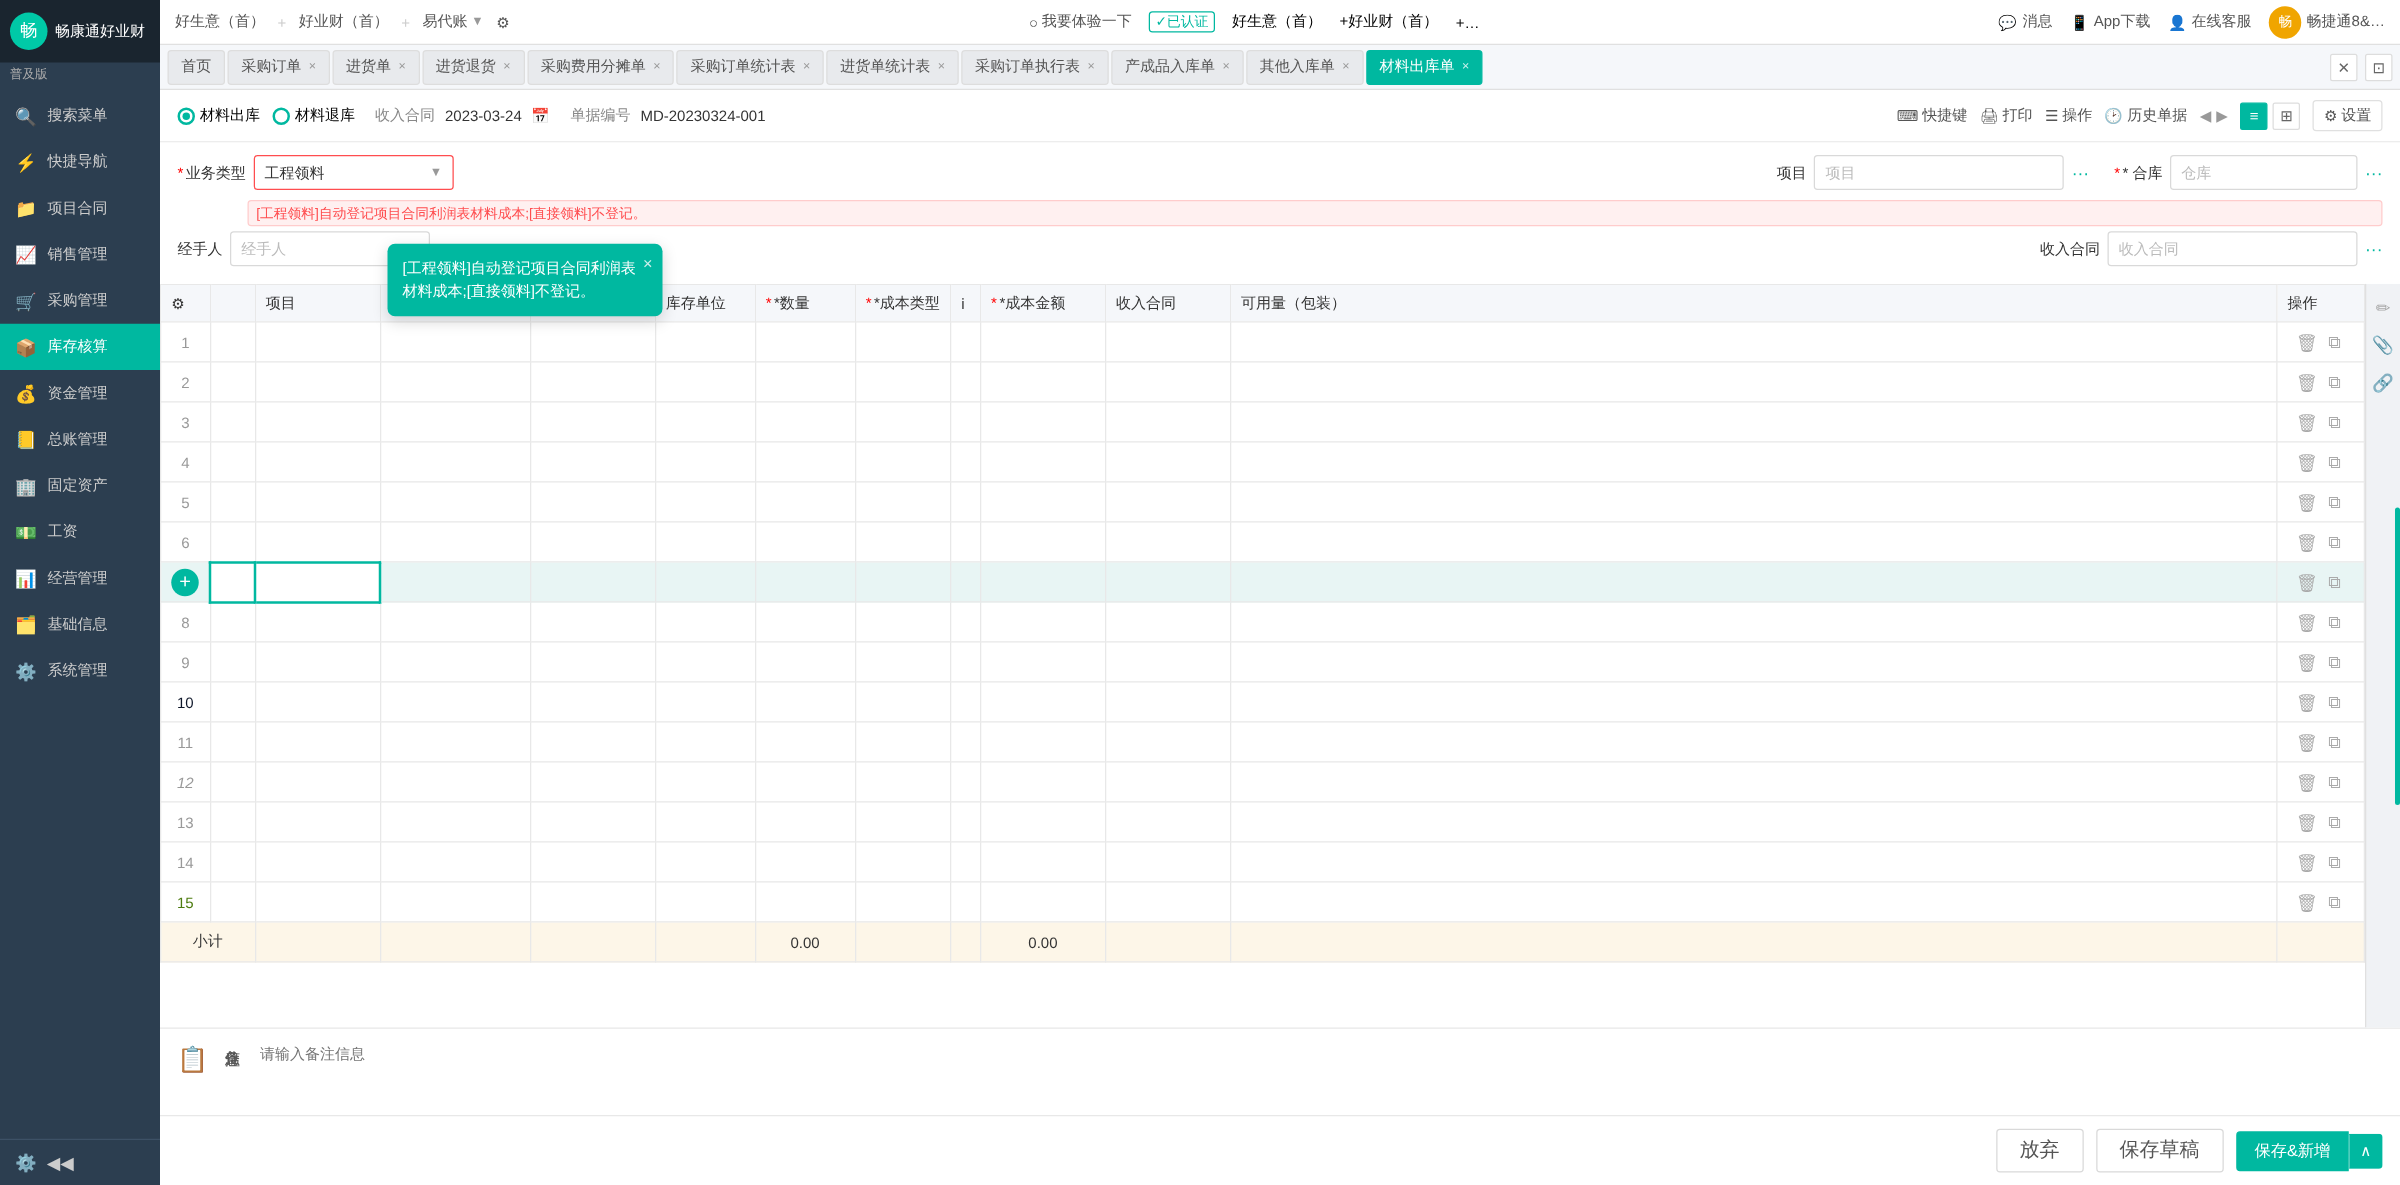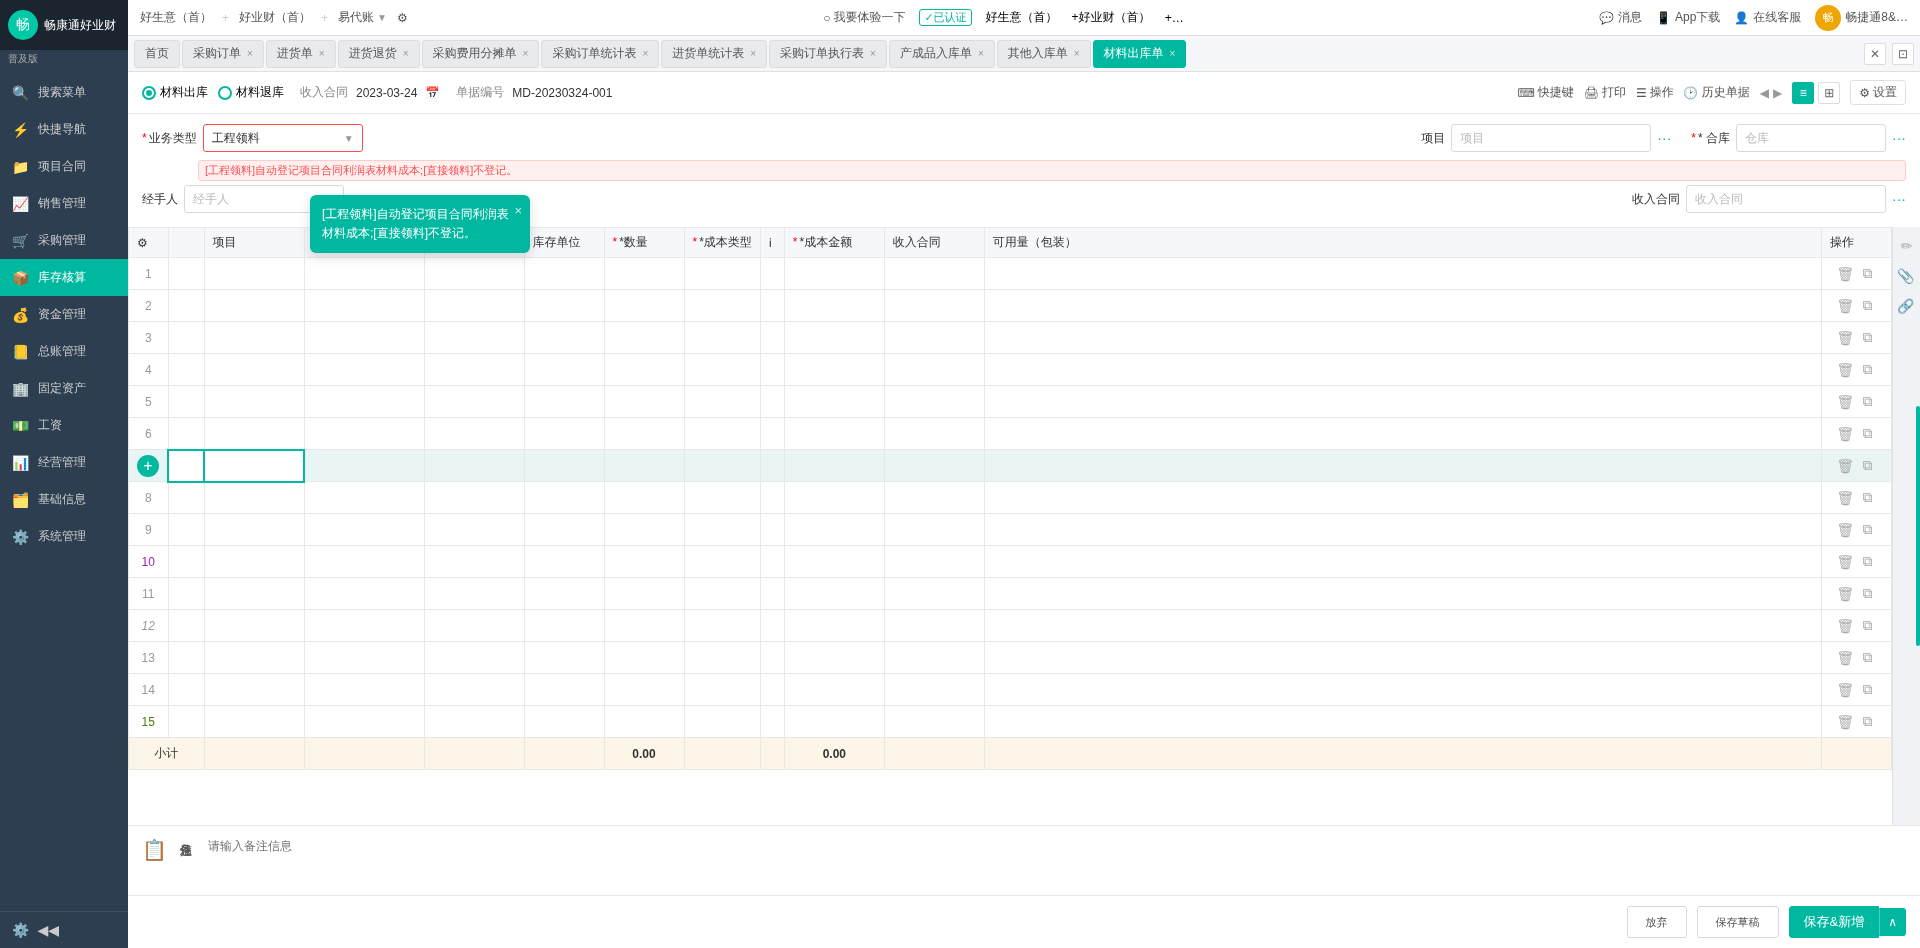--- a/index.html
+++ b/index.html
@@ -72,36 +72,36 @@
     .table-container { flex: 1; overflow: auto; position: relative; }
     .data-table { width: 100%; border-collapse: collapse; }
     .data-table th { background: #f5f7fa; border: 1px solid #e8e8e8; padding: 6px 8px; text-align: left; color: #333; font-weight: 500; white-space: nowrap; position: sticky; top: 0; z-index: 2; font-size: 12px; }
     .data-table th.required::before { content: '*'; color: #f00; margin-right: 2px; }
     .data-table td { border: 1px solid #e8e8e8; padding: 4px 8px; color: #333; height: 32px; }
     .data-table tr.active-row td { background: #e8f5f4; }
     .col-settings { width: 36px; text-align: center; }
     .action-icons { display: flex; align-items: center; justify-content: center; gap: 4px; }
     .action-icon { width: 18px; height: 18px; display: flex; align-items: center; justify-content: center; color: #aaa; cursor: pointer; font-size: 14px; }
     .add-row-btn { width: 22px; height: 22px; background: #00b8a0; border-radius: 50%; display: flex; align-items: center; justify-content: center; color: #fff; cursor: pointer; font-size: 16px; line-height: 1; }
-    .subtotal-row td { background: #fdf6e8; font-weight: 700; }
+    .subtotal-row td { background: #fdf6e8; font-weight: 400; }
 
     
     .right-sidebar { width: 28px; background: #f0f2f5; display: flex; flex-direction: column; align-items: center; gap: 8px; padding: 8px 0; border-left: 1px solid #e0e0e0; flex-shrink: 0; }
     .right-icon { width: 22px; height: 22px; display: flex; align-items: center; justify-content: center; cursor: pointer; color: #aaa; font-size: 14px; }
     .right-icon.active { color: #00b8a0; }
 
     
     .notes-area { background: #fff; border-top: 1px solid #e8e8e8; padding: 8px 14px; display: flex; align-items: flex-start; gap: 10px; flex-shrink: 0; min-height: 70px; }
     .notes-icon { color: #00b8a0; font-size: 20px; margin-top: 4px; }
     .notes-label { color: #555; font-size: 12px; writing-mode: vertical-rl; text-orientation: mixed; white-space: nowrap; }
     .notes-input { flex: 1; border: none; outline: none; color: #999; font-size: 12px; padding: 4px; resize: none; height: 50px; }
 
     
     .footer-actions { background: #fff; border-top: 1px solid #e8e8e8; padding: 10px 14px; display: flex; justify-content: flex-end; gap: 10px; flex-shrink: 0; }
-    .btn { padding: 6px 18px; border-radius: 3px; cursor: pointer; font-size: 11px; border: 1px solid #d9d9d9; background: #fff; color: #555; }
+    .btn { padding: 6px 18px; border-radius: 3px; cursor: pointer; font-size: 16px; border: 1px solid #d9d9d9; background: #fff; color: #555; }
     .btn-split { display: flex; align-items: center; }
     .btn-split-main { background: #00b8a0; color: #fff; border: 1px solid #00b8a0; padding: 6px 14px; border-radius: 3px 0 0 3px; cursor: pointer; font-size: 13px; }
     .btn-split-arrow { background: #00b8a0; color: #fff; border: 1px solid #00b8a0; border-left: 1px solid rgba(255,255,255,0.3); padding: 6px 8px; border-radius: 0 3px 3px 0; cursor: pointer; }
 
     
     .tooltip-popup { position: absolute; background: #00b8a0; color: #fff; border-radius: 6px; padding: 10px 12px; font-size: 12px; line-height: 1.6; z-index: 100; max-width: 220px; box-shadow: 0 4px 12px rgba(0,0,0,0.15); top: 195px; left: 310px; }
     .tooltip-popup .close-btn { position: absolute; top: 6px; right: 8px; cursor: pointer; font-size: 13px; color: rgba(255,255,255,0.8); }
     .error-hint { background: #fff0f0; border: 1px solid #ffcccc; border-radius: 3px; padding: 2px 6px; color: #ff4d4f; font-size: 11px; margin-top: 2px; white-space: nowrap; }
   </style>
 </head>
@@ -577,21 +577,21 @@
                 <td></td>
                 <td></td>
               <td>
                   <div class="action-icons">
                     <span class="action-icon">🗑</span>
                     <span class="action-icon">⧉</span>
                   </div>
                 </td>
             </tr>
             <tr>
-              <td style="text-align:center;color:#a21caf;">10</td>
+              <td style="text-align:center;color:#0f172a;">10</td>
               <td></td>
               <td></td>
                 <td></td>
                 <td></td>
                 <td></td>
                 <td></td>
                 <td></td>
                 <td></td>
                 <td></td>
                 <td></td>

